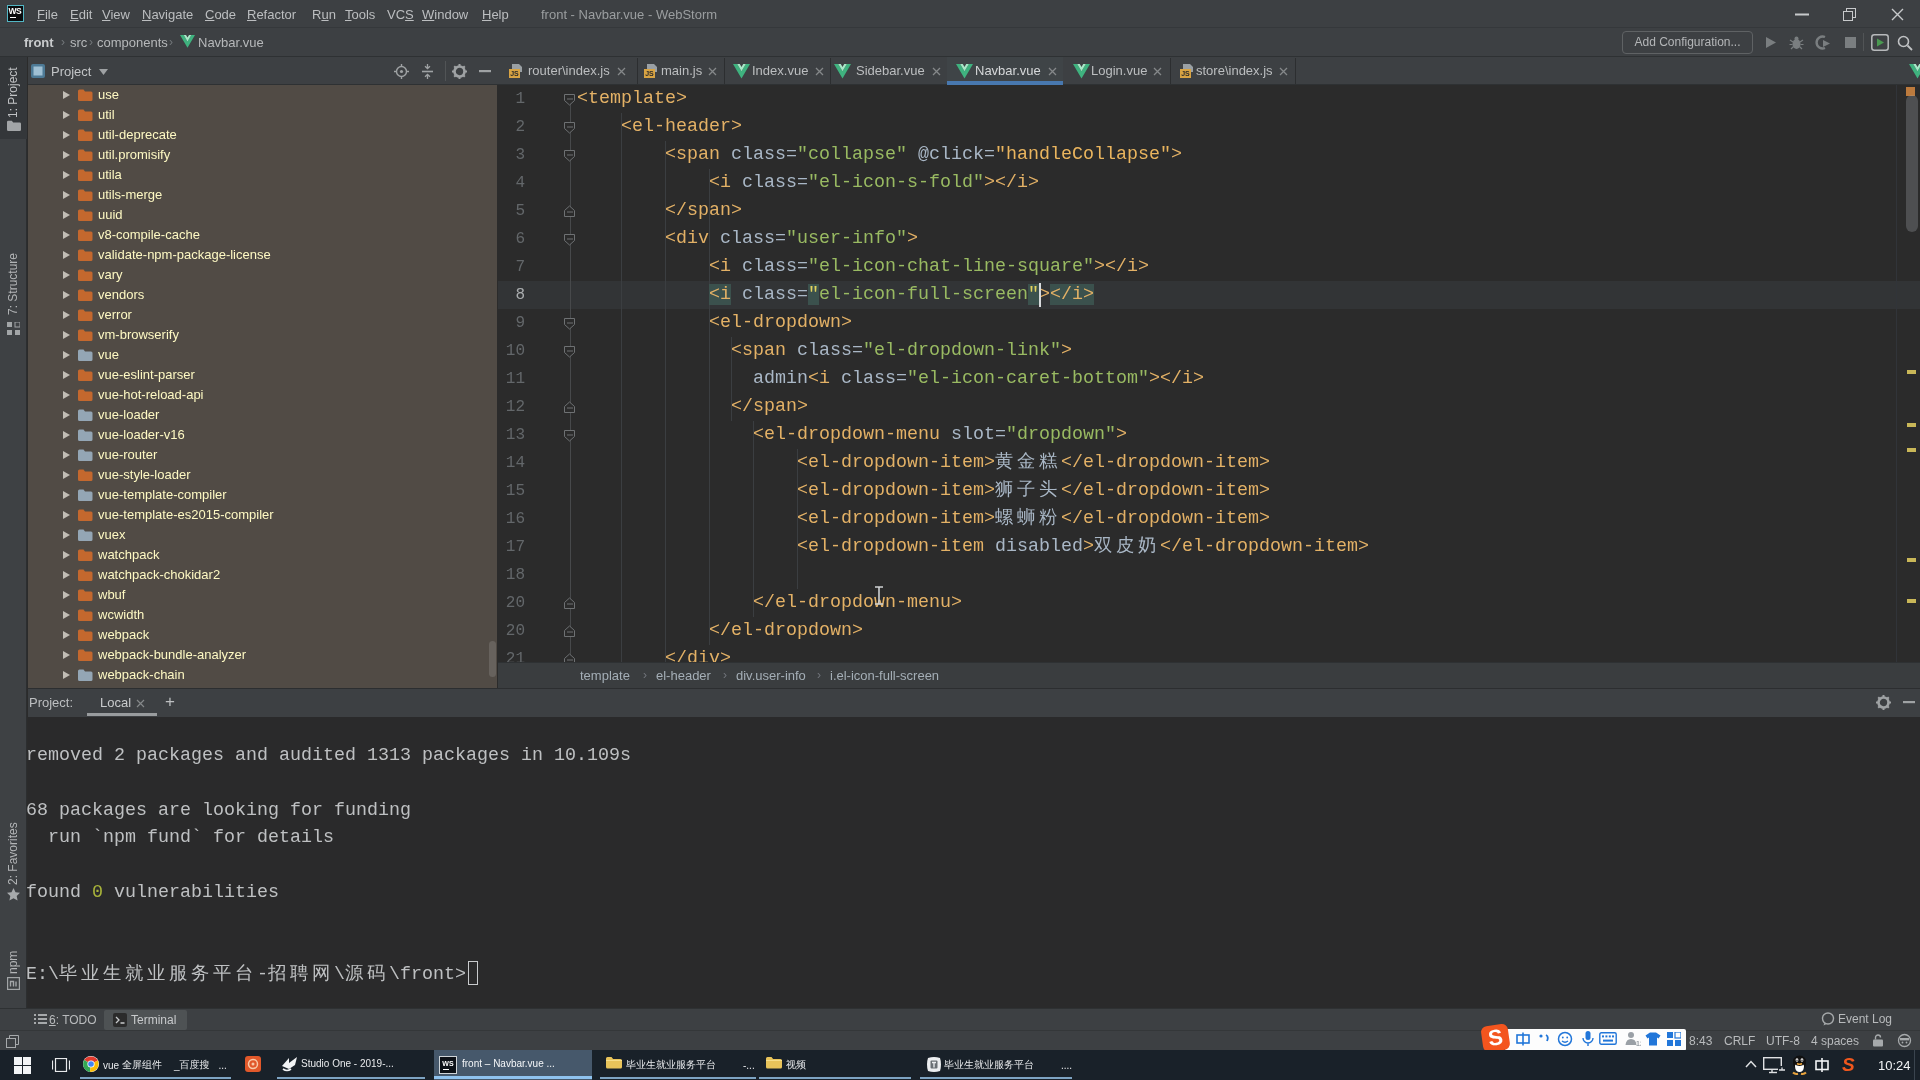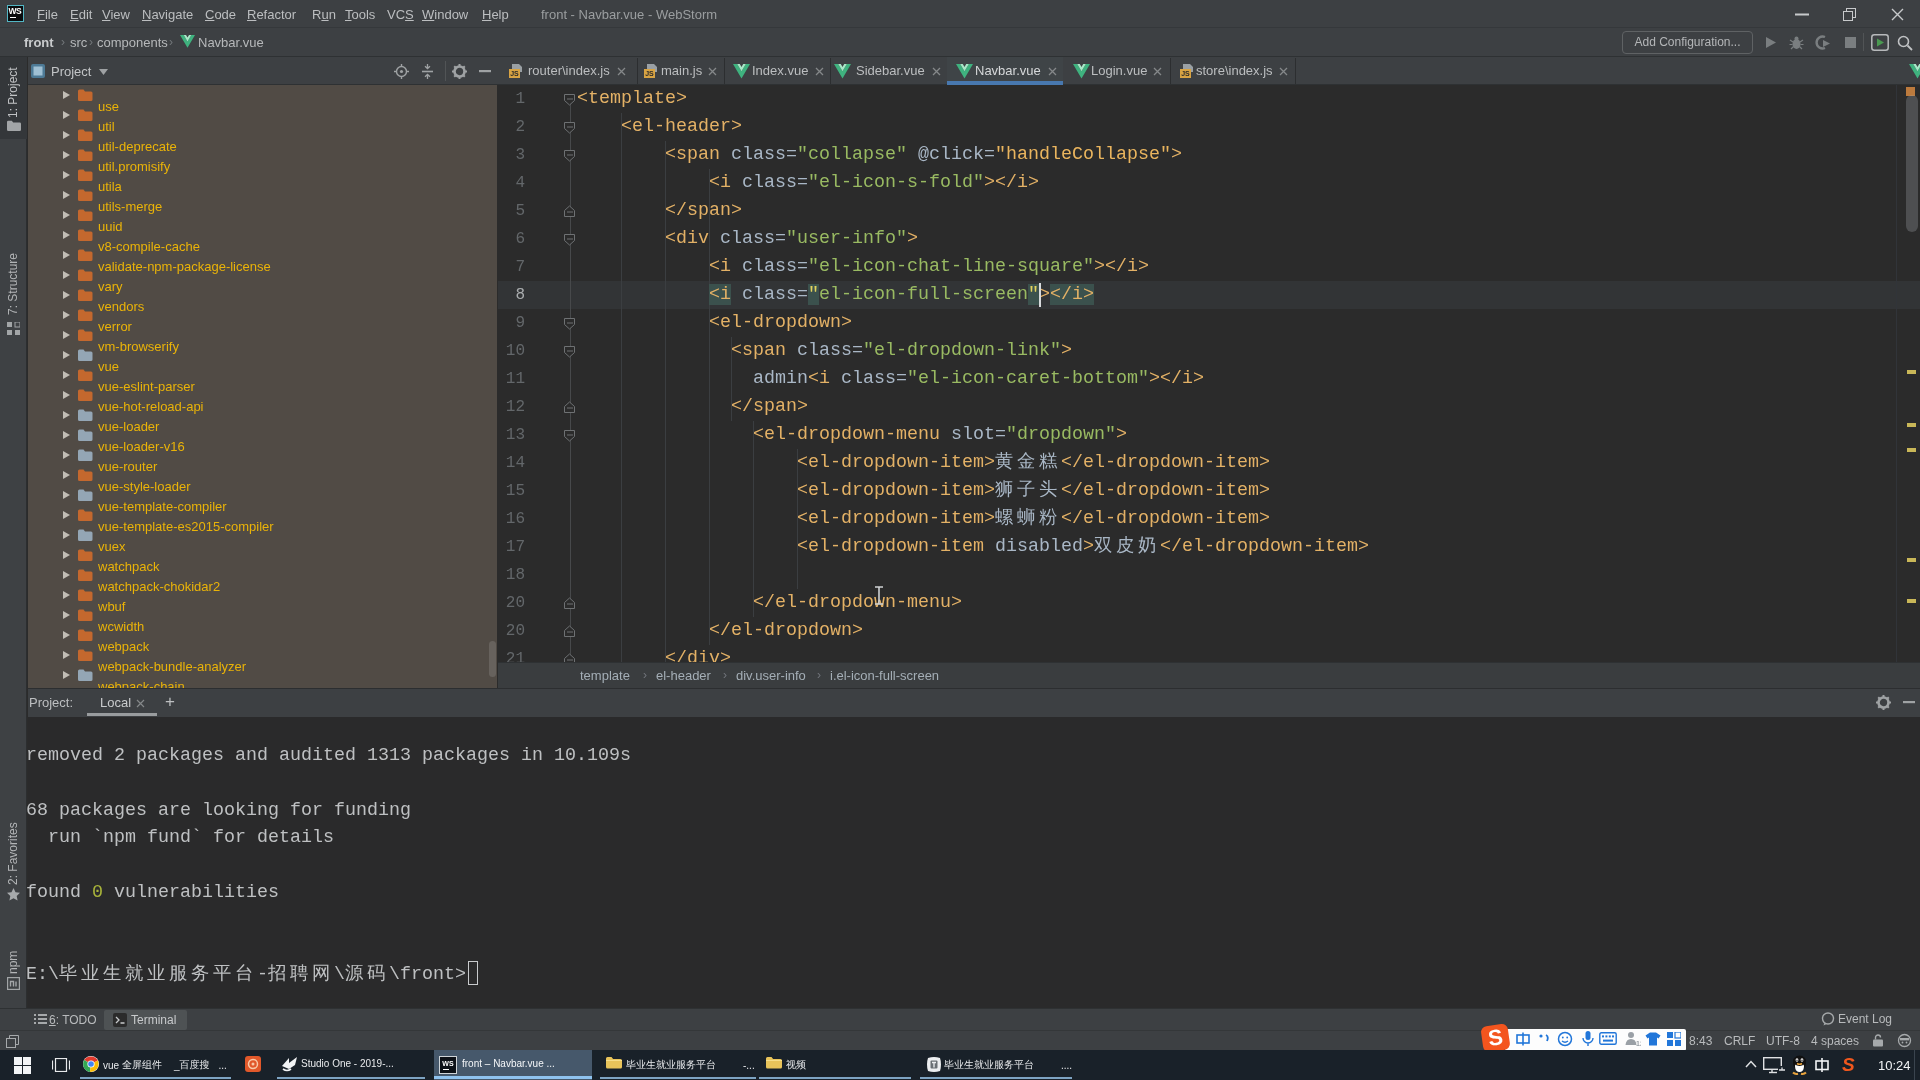--- a/index.html
+++ b/index.html
@@ -19,21 +19,21 @@
 #lstripe { position:absolute; left:0; top:57px; width:27px; height:951px; background:#3e4144;
   border-right:1px solid #2c2e30; }
 .vtxt { position:absolute; writing-mode:vertical-rl; transform:rotate(180deg);
   font-size:12px; color:#b3b5b7; left:6px; }
 
 
 #pphead { position:absolute; left:28px; top:57px; width:470px; height:28px; background:#3d4043;
   border-bottom:1px solid #2e3133; }
 #ptree { position:absolute; left:28px; top:85px; width:469px; height:604px; background:#514b45; }
 .trow { position:absolute; left:0; width:469px; height:20px; }
-.tlabel { position:absolute; left:70px; top:14px; font-size:13px; color:#eab308; }
+.tlabel { position:absolute; left:70px; top:2px; font-size:13px; color:#fef9c3; }
 
 
 #tabbar { position:absolute; left:498px; top:57px; width:1422px; height:28px; background:#3d4043;
   border-bottom:1px solid #2e3133; }
 .tabt { position:absolute; top:63px; font-size:13px; color:#bcbec0; }
 .tabt.on { color:#d6d8da; }
 #ecode { position:absolute; left:498px; top:85px; width:1422px; height:577px; background:#2b2b2b;
   overflow:hidden; }
 .cl { position:absolute; left:79px; height:28px; line-height:28px; white-space:pre;
   font-family:"Liberation Mono", monospace; font-size:18.333px; }

